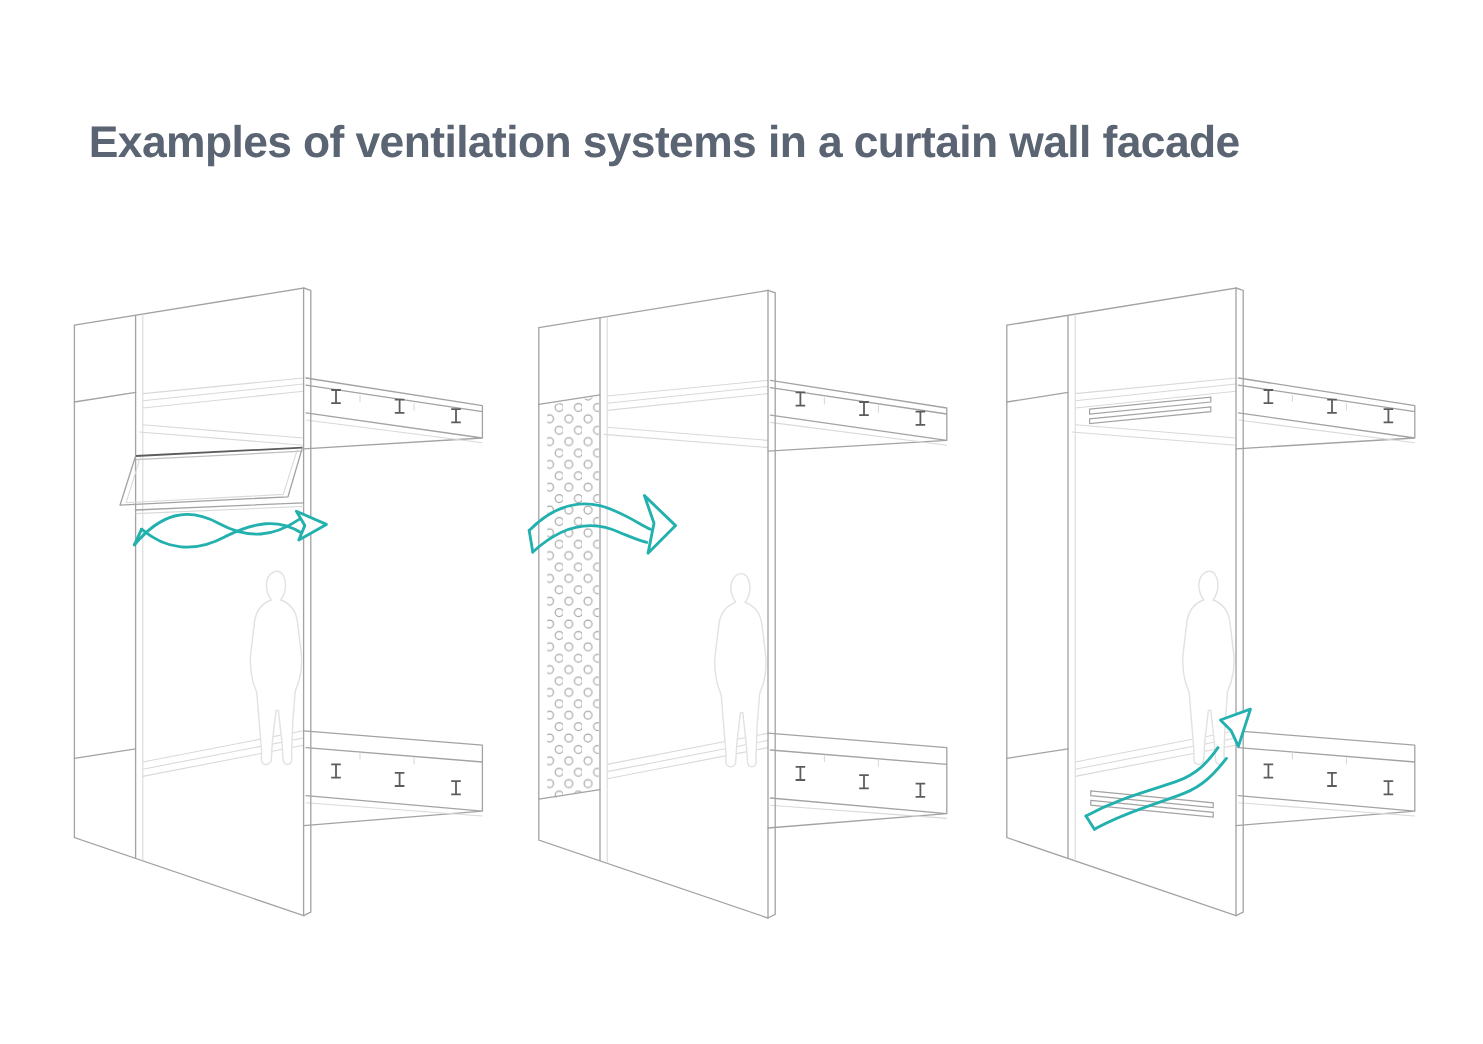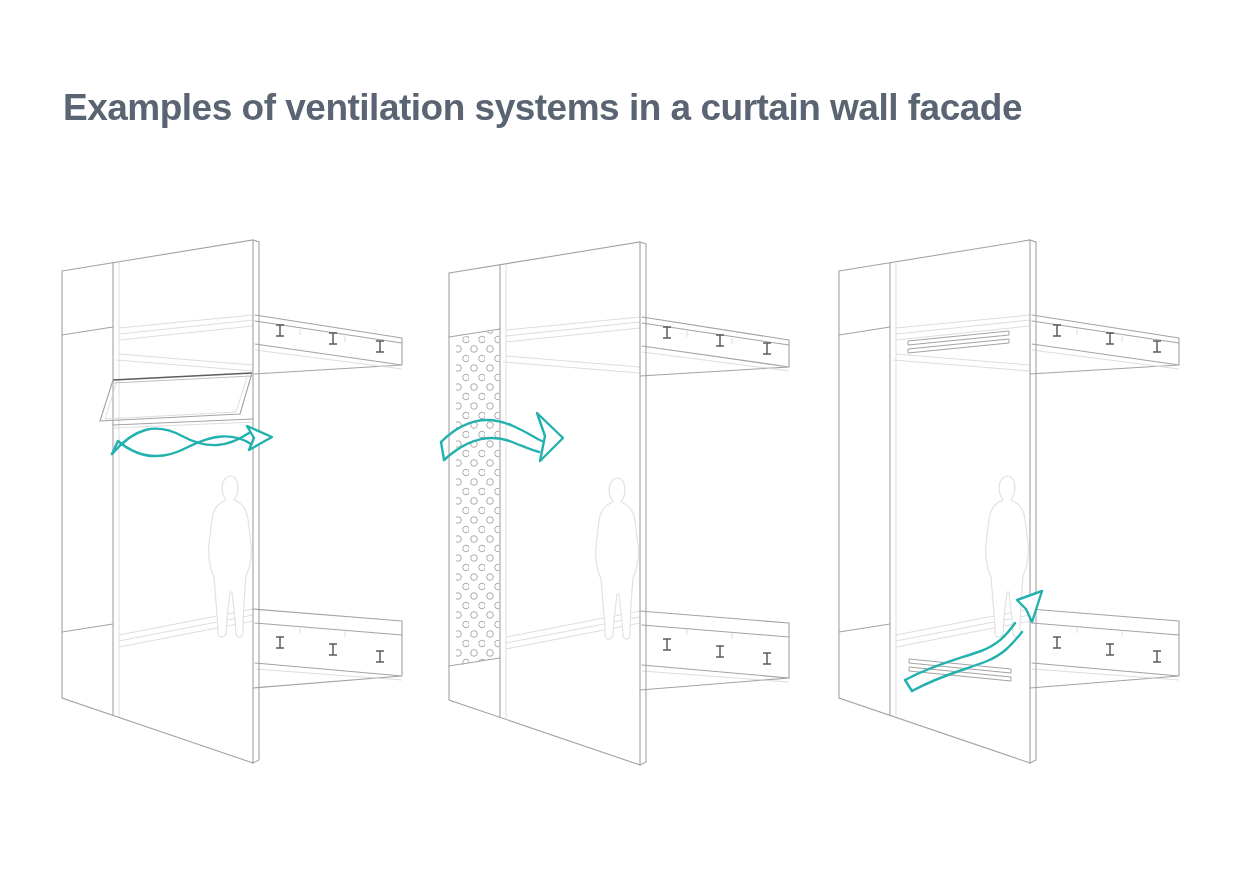--- a/index.html
+++ b/index.html
@@ -2,21 +2,21 @@
 <html style="--background: #ffffff; --title: #5a6472; --accent-teal: #22b1ae; --line-main: #a3a3a3; --line-medium: #bfbfbf; --line-light: #d9d9d9; --line-dark: #5c5c5c; --silhouette: #e2e2e2;"><head>
 <meta charset="utf-8">
 <style>
   html,body{margin:0;padding:0;background:#fff;}
   .canvas{
     position:relative;width:1236px;height:870px;overflow:hidden;
     background:var(--background,#ffffff);
     font-family:"Liberation Sans",sans-serif;
   }
   .title{
-    position:absolute;left:62px;top:86px;margin:1px;
+    position:absolute;left:62px;top:86px;margin:12px;
     font-size:37px;font-weight:bold;letter-spacing:-0.5px;
     color:var(--title,#5a6472);white-space:nowrap;
   }
   .fig{position:absolute;margin:0;}
   
   .ln{stroke:var(--line-main,#a3a3a3);stroke-width:1.1;fill:none;stroke-linecap:round;}
   .md{stroke:var(--line-medium,#bfbfbf);stroke-width:1;fill:none;}
   .lt{stroke:var(--line-light,#d9d9d9);stroke-width:0.9;fill:none;}
   .dk{stroke:var(--line-dark,#5c5c5c);stroke-width:1.5;fill:none;stroke-linecap:butt;}
   .person{stroke:var(--silhouette,#e2e2e2);stroke-width:1.2;fill:#ffffff;}

